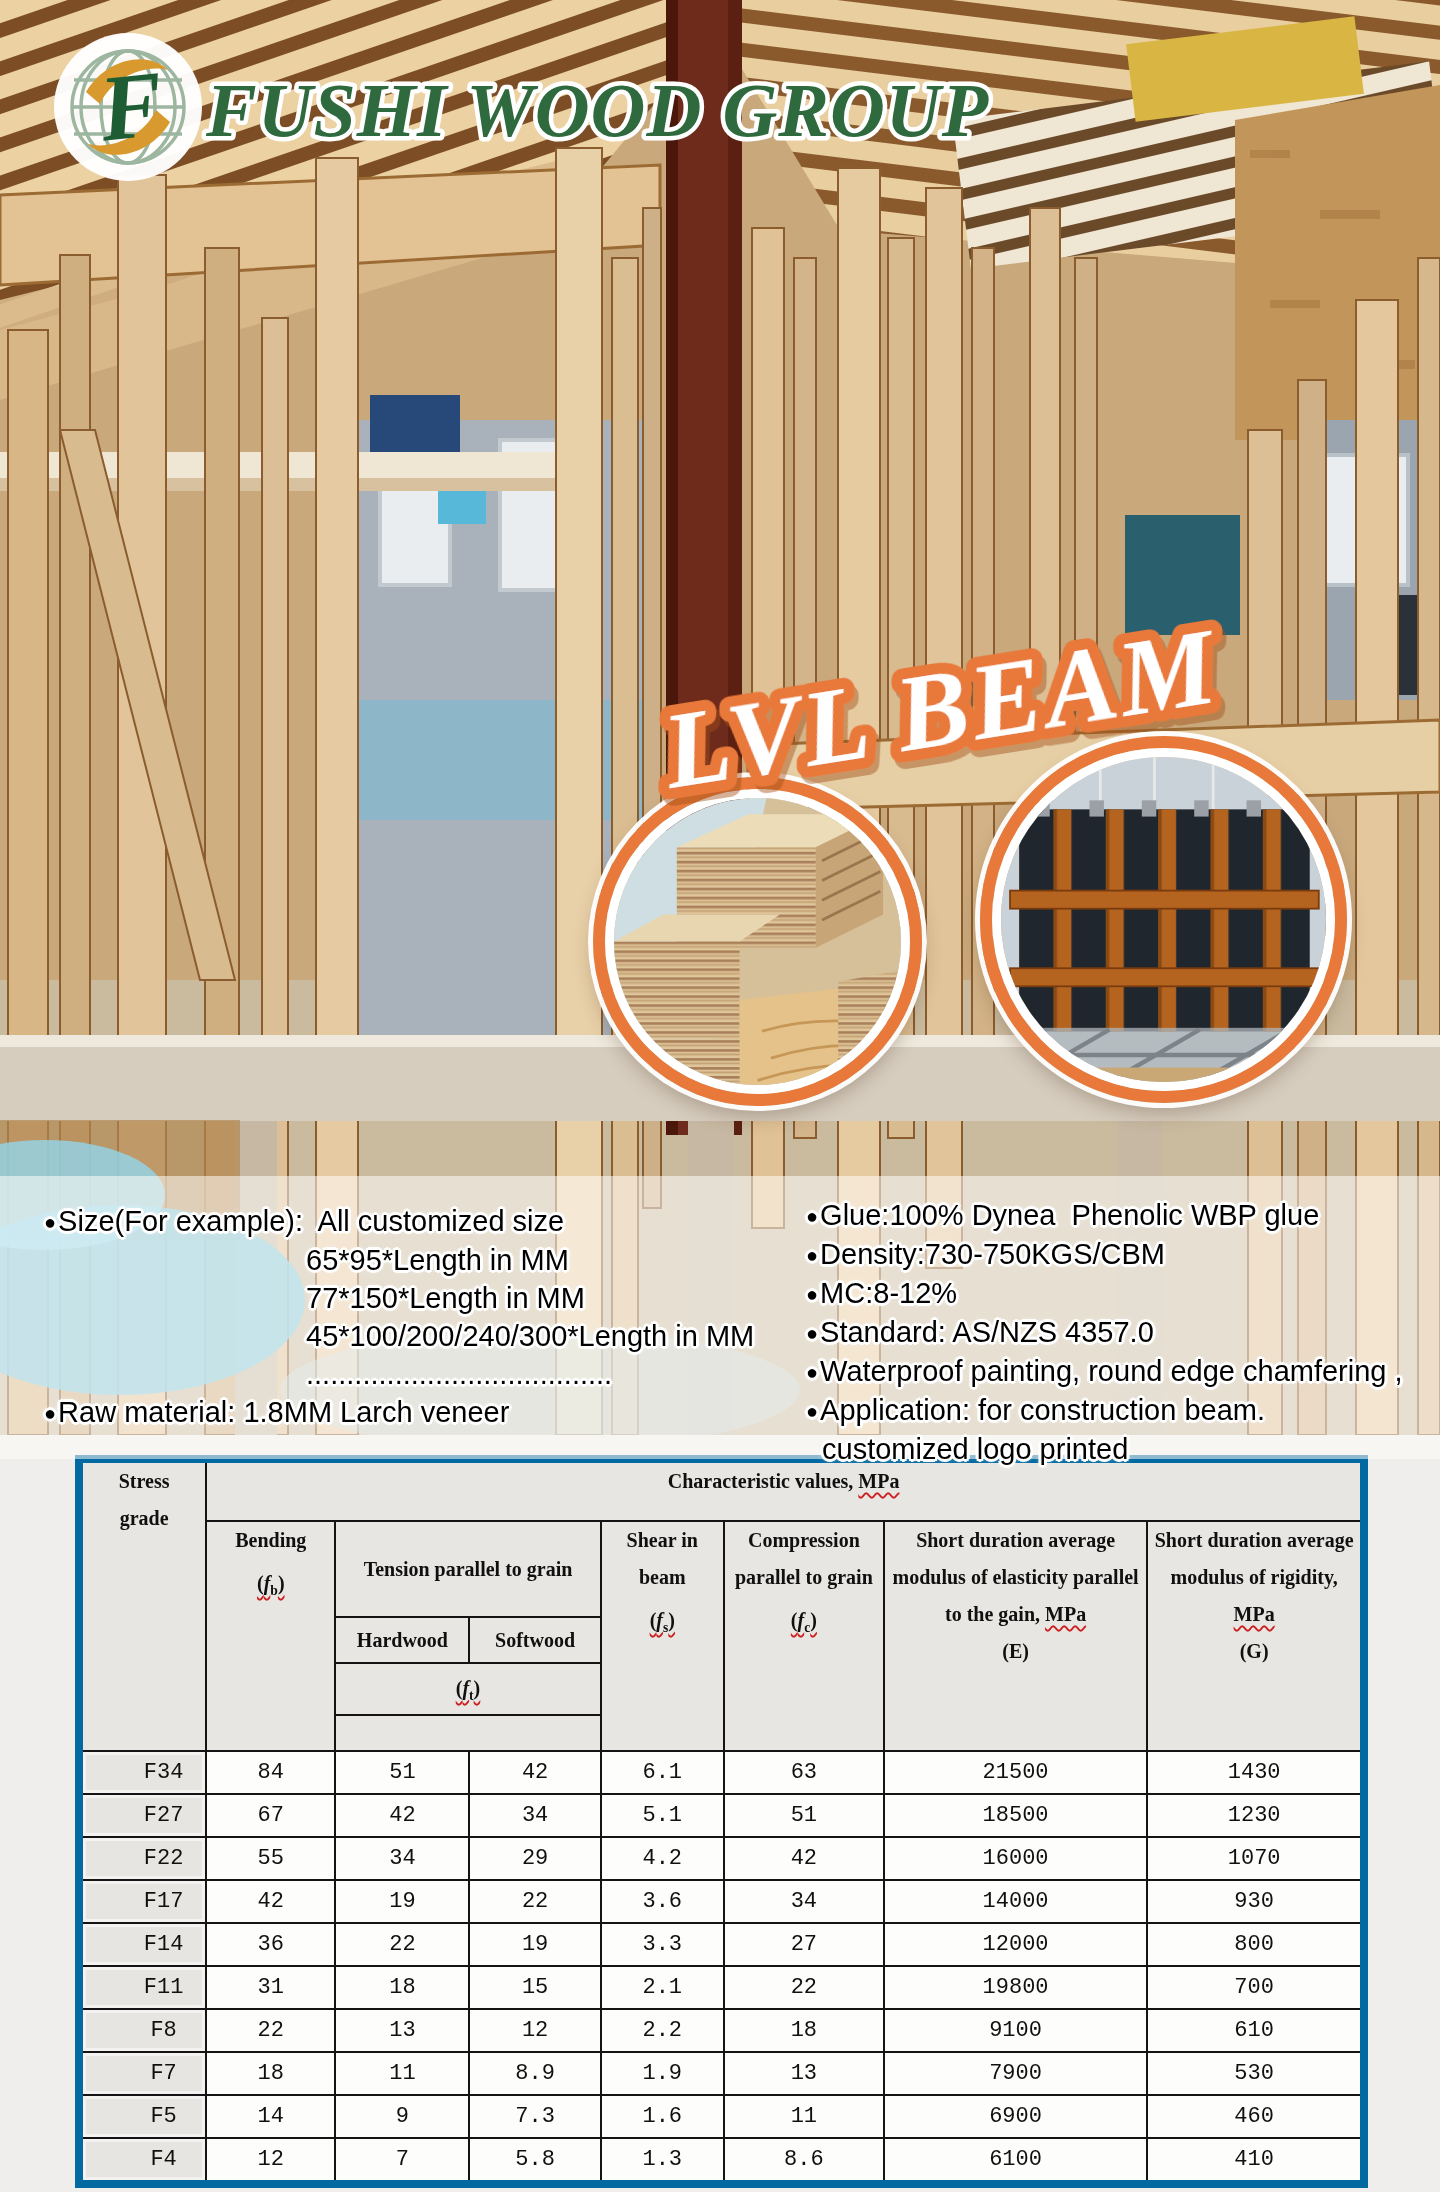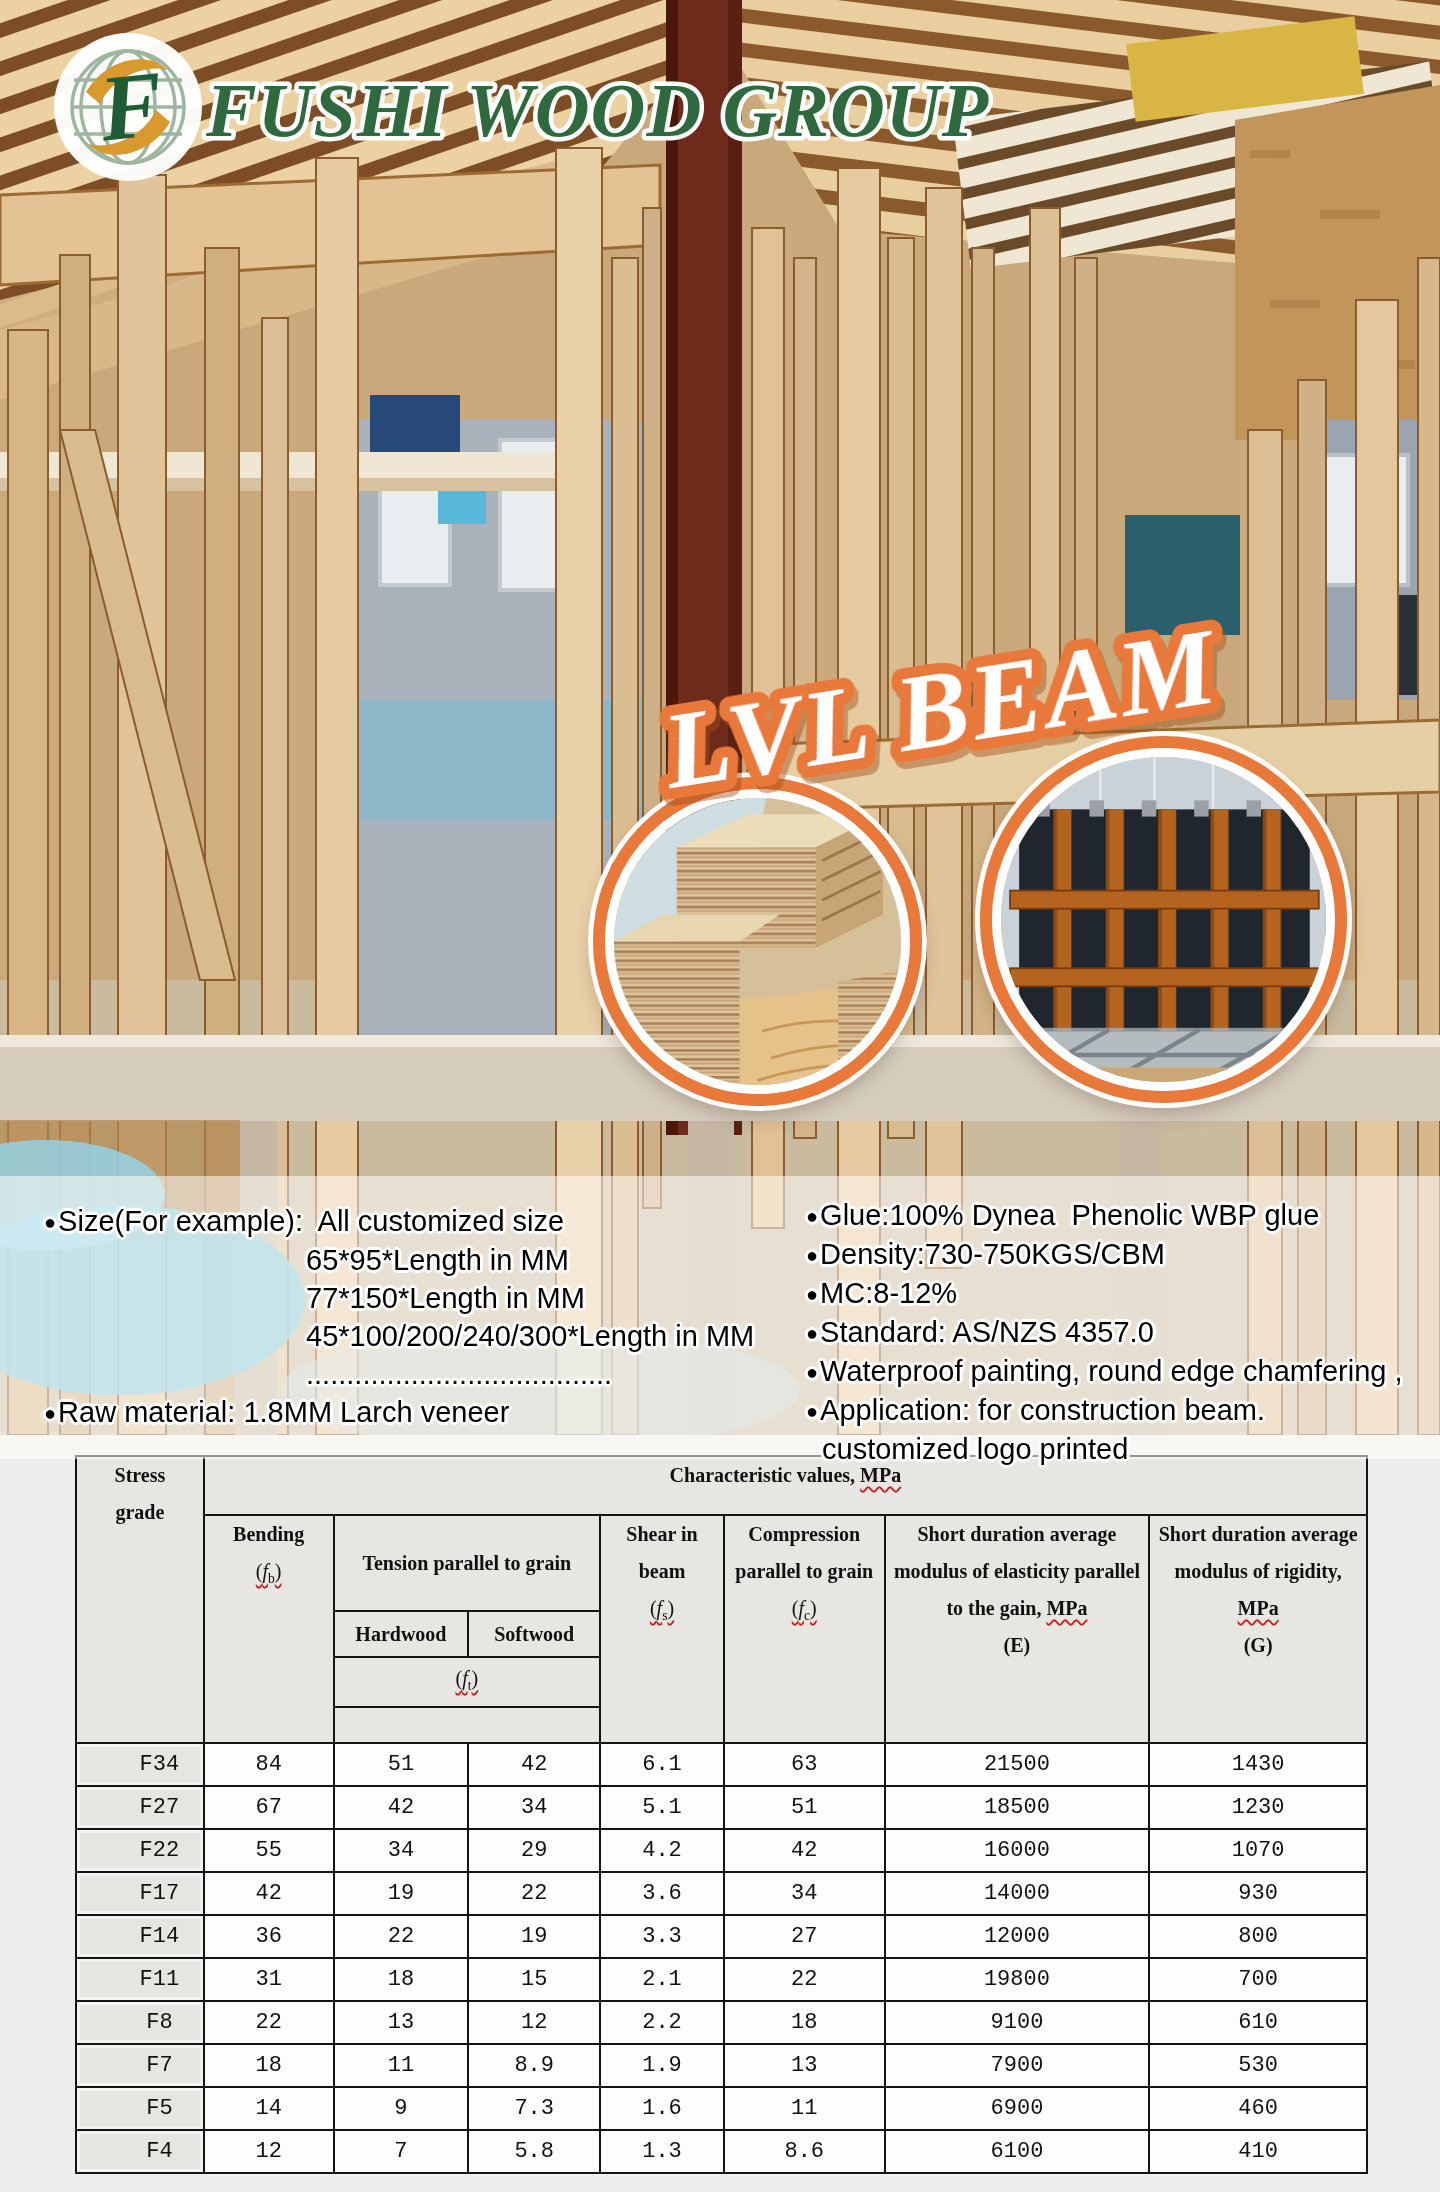--- a/index.html
+++ b/index.html
@@ -30,27 +30,27 @@
      text-shadow:-2px -2px 0 #fff,2px -2px 0 #fff,-2px 2px 0 #fff,2px 2px 0 #fff,
                  -3px 0 0 #fff,3px 0 0 #fff,0 -3px 0 #fff,0 3px 0 #fff,0 0 7px #fff;}
   .spec-line .blt{font-size:20px;vertical-align:2px;margin-right:2px;}
   .spec-left .ind{padding-left:262px;}
   .spec-right .cont{padding-left:16px;}
   
   .table-section{position:absolute;left:0;top:1435px;width:1440px;height:757px;background:#f0eeec;}
   table.spec{position:absolute;left:75px;top:20px;width:1293px;border-collapse:collapse;
              font-family:"Liberation Serif",serif;color:#101010;}
   table.spec th,table.spec td{border:2px solid #141414;padding:0 4px;}
-  table.spec{border:1px solid #0369a1;}
+  table.spec{border:8px solid #0369a1;}
   table.spec th{background:#e8e6e3;font-weight:bold;font-size:20px;line-height:37px;vertical-align:top;}
   .th-center{vertical-align:middle !important;text-align:center;}
   th.charhead{font-size:21px;vertical-align:middle;text-align:center;height:57px;}
   th.colhead{text-align:center;padding-top:8px;}
   th.stress{vertical-align:top;text-align:center;padding-top:10px;}
-  .fsym{display:inline-block;font-weight:normal;}
+  .fsym{display:inline-block;margin-top:6px;font-weight:bold;}
   .fi{font-family:"Liberation Serif",serif;font-style:italic;}
   sub{font-size:0.68em;}
   .sq{text-decoration:underline wavy #cc1f1f 1.5px;text-underline-offset:4px;}
   tbody td{background:#fdfdfc;height:41px;text-align:center;
            font-family:"Liberation Mono",monospace;font-size:22px;}
   tbody td.grade{background:#e7e5e2;box-shadow:inset 0 0 0 3px #f3f2f0;padding-left:43px;}
   th.filler{border-top:none;}
 </style>
 </head>
 <body>

